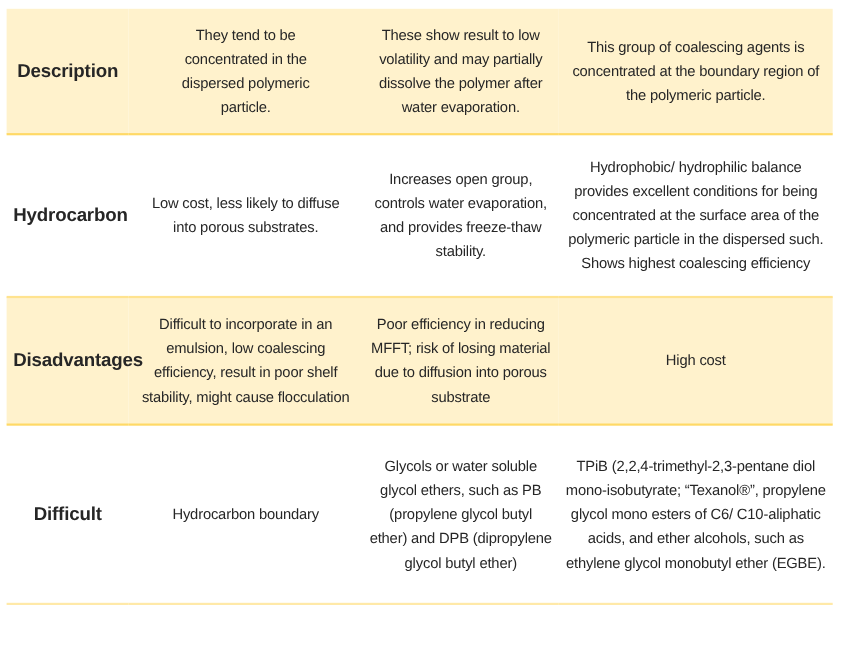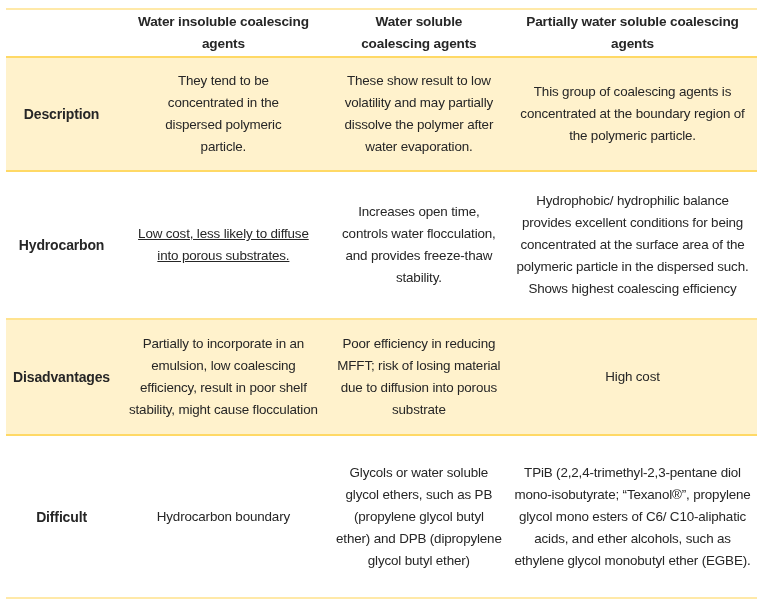--- a/index.html
+++ b/index.html
@@ -48,59 +48,53 @@
     }
     .table tr.last {
       border-bottom: 2px solid #ffe9a8;
     }
     .table th {
       font-weight: bold;
       font-size: 13.6px;
     }
     .rowlabel {
       font-weight: bold;
-      font-size: 14px;
+      font-size: 17px;
     }
     .c1 { width: 104px; }
     .c2 { width: 199px; }
     .c3 { width: 167px; }
     .c4 { width: 233px; }
   </style>
 </head>
 <body>
 
 <table class="table">
   <colgroup>
     <col class="c1">
       <col class="c2">
       <col class="c3">
       <col class="c4">
   </colgroup>
   <tbody>
-      <tr class="header" style="height:48px;">
-    <th></th>
-    <th>Water insoluble coalescing agents</th>
-    <th style="padding:0 18px;">Water soluble coalescing agents</th>
-    <th>Partially water soluble coalescing agents</th>
-  </tr>
   <tr class="band" style="height:114px;">
     <td class="rowlabel">Description</td>
     <td style="padding:0 28px;margin-top:25px;">They tend to be concentrated in the dispersed polymeric particle.</td>
     <td>These show result to low volatility and may partially dissolve the polymer after water evaporation.</td>
     <td>This group of coalescing agents is concentrated at the boundary region of the polymeric particle.</td>
   </tr>
   <tr style="height:148px;">
     <td class="rowlabel">Hydrocarbon</td>
-    <td style="padding:0 18px;text-decoration:underline;">Low cost, less likely to diffuse into porous substrates.</td>
-    <td>Increases open time, controls water flocculation, and provides freeze-thaw stability.</td>
+    <td style="padding:0 18px;">Low cost, less likely to diffuse into porous substrates.</td>
+    <td>Increases open group, controls water evaporation, and provides freeze-thaw stability.</td>
     <td>Hydrophobic/ hydrophilic balance provides excellent conditions for being concentrated at the surface area of the polymeric particle in the dispersed such. Shows highest coalescing efficiency</td>
   </tr>
   <tr class="band" style="height:116px;">
     <td class="rowlabel">Disadvantages</td>
-    <td>Partially to incorporate in an emulsion, low coalescing efficiency, result in poor shelf stability, might cause flocculation</td>
+    <td>Difficult to incorporate in an emulsion, low coalescing efficiency, result in poor shelf stability, might cause flocculation</td>
     <td>Poor efficiency in reducing MFFT; risk of losing material due to diffusion into porous substrate</td>
     <td>High cost</td>
   </tr>
   <tr class="last" style="height:163px;">
     <td class="rowlabel">Difficult</td>
     <td>Hydrocarbon boundary</td>
     <td>Glycols or water soluble glycol ethers, such as PB (propylene glycol butyl ether) and DPB (dipropylene glycol butyl ether)</td>
     <td>TPiB (2,2,4-trimethyl-2,3-pentane diol mono-isobutyrate; “Texanol®”, propylene glycol mono esters of C6/ C10-aliphatic acids, and ether alcohols, such as ethylene glycol monobutyl ether (EGBE).</td>
   </tr>
 </tbody>

